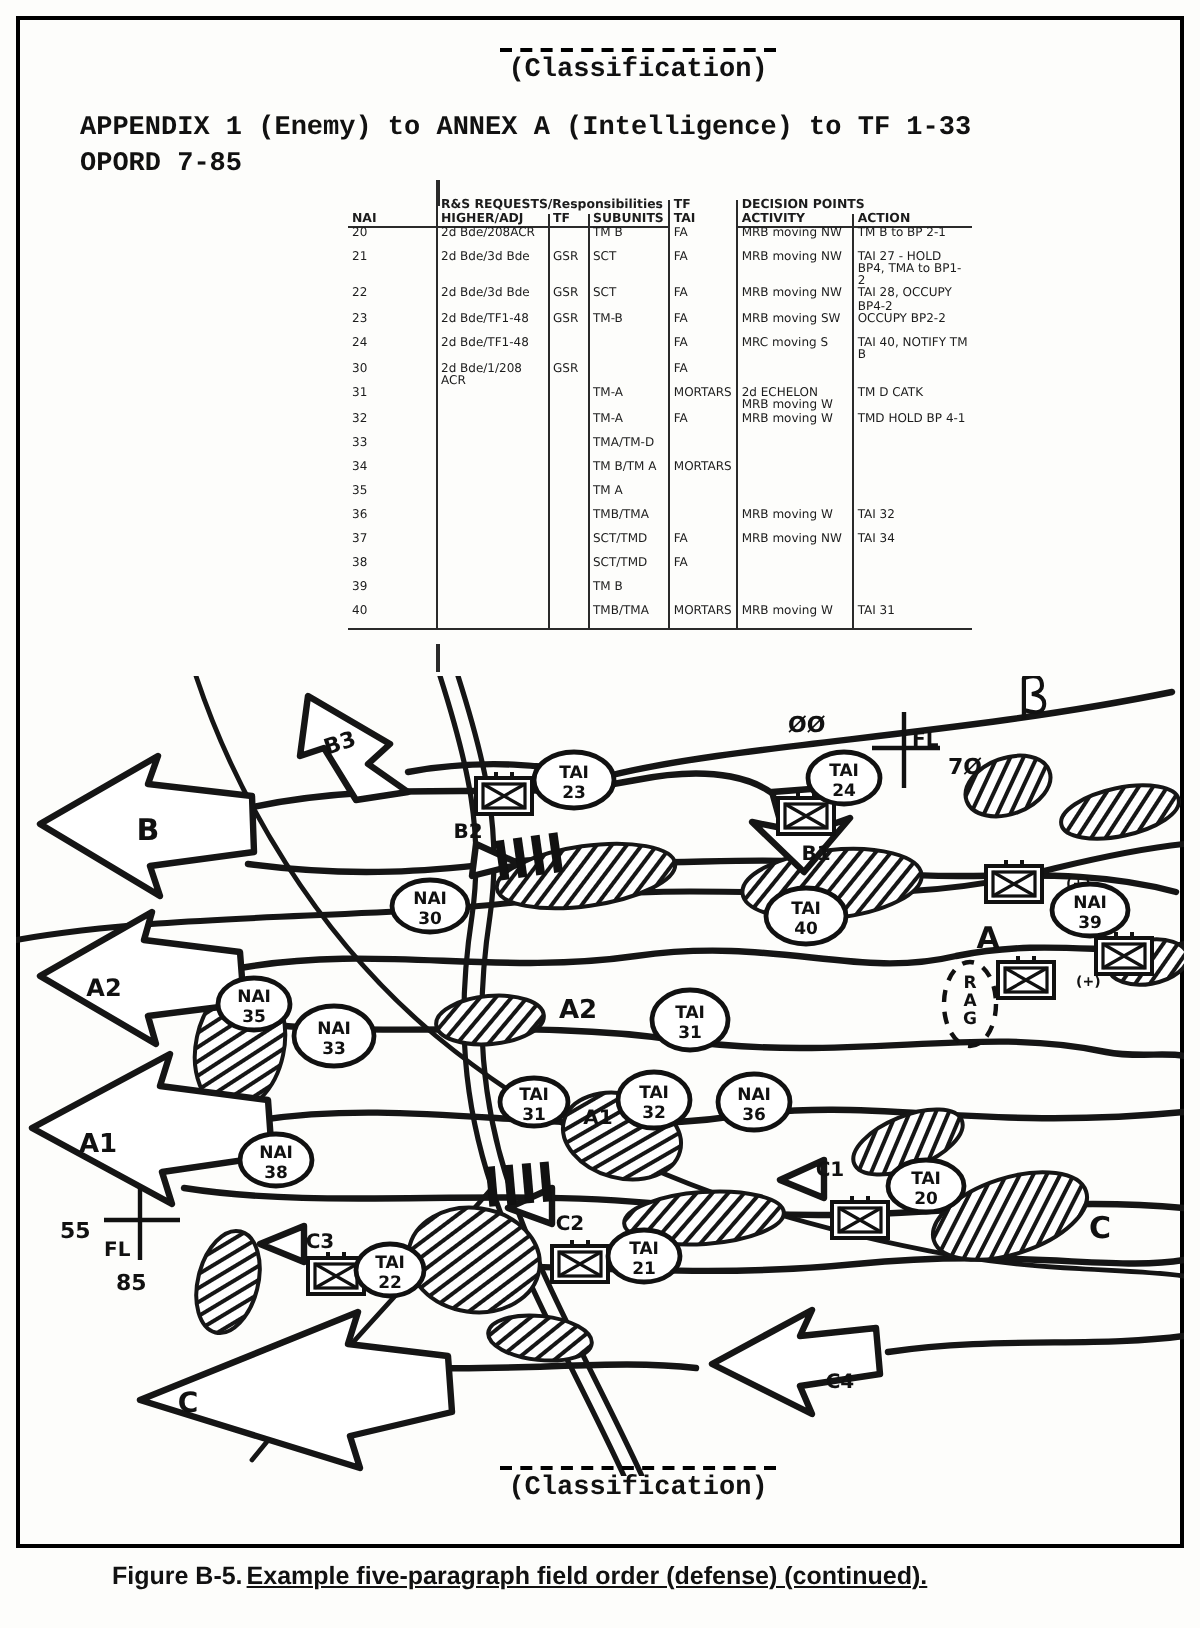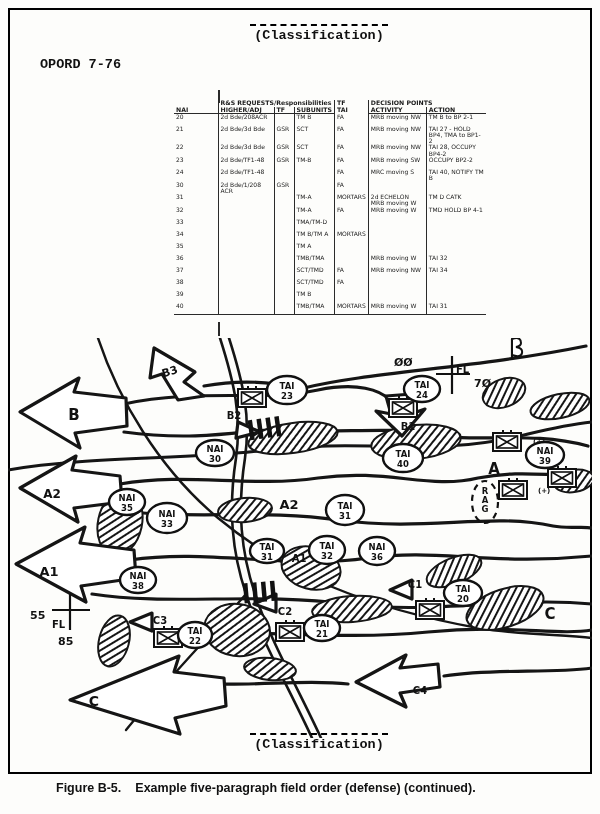--- a/index.html
+++ b/index.html
@@ -19,38 +19,39 @@
   .cl{border-left:1px solid #2a2a2a;}
   .hdr2 th{border-bottom:1px solid #2a2a2a;}
   .rs-table{border-bottom:1.5px solid #2a2a2a;}
   .c-nai{text-align:center;}
   .ctr{text-align:center;}
   tr.r{height:12px;}
   .tick{position:absolute;width:1.5px;background:#2a2a2a;}
   .mapwrap{position:absolute;left:8px;top:338px;width:584px;height:400px;}
   .caption{position:absolute;left:56px;top:781px;font-size:12.5px;font-weight:bold;
            font-family:"Liberation Sans",sans-serif;}
-  .caption .cap2{margin-left:14px;}
+  .caption .cap2{margin-left:2px;text-decoration:underline;}
   svg text{font-family:"DejaVu Sans",sans-serif;fill:#111;}
   .ov{font-size:8.5px;font-weight:bold;text-anchor:middle;}
   .lt{font-weight:bold;text-anchor:middle;}
   .hand{stroke:#151515;fill:none;stroke-linecap:round;stroke-linejoin:round;}
 </style>
 </head>
 <body>
 
 <div class="page">
   <div class="frame"></div>
 
   <div class="classif" style="top:24px">
     <span>(Classification)</span>
   </div>
 
   <div class="appendix">
-    <div>OPORD 7-76</div>
+    <div>APPENDIX 1 (Enemy) to ANNEX A (Intelligence) to TF 1-33</div>
+    <div>OPORD 7-85</div>
   </div>
 
   <div class="tick" style="left:218px;top:90px;height:13px"></div>
   <div class="tick" style="left:218px;top:322px;height:14px"></div>
 
   <table class="rs-table">
     <colgroup>
       <col style="width:44px">
         <col style="width:56px">
         <col style="width:20px">

